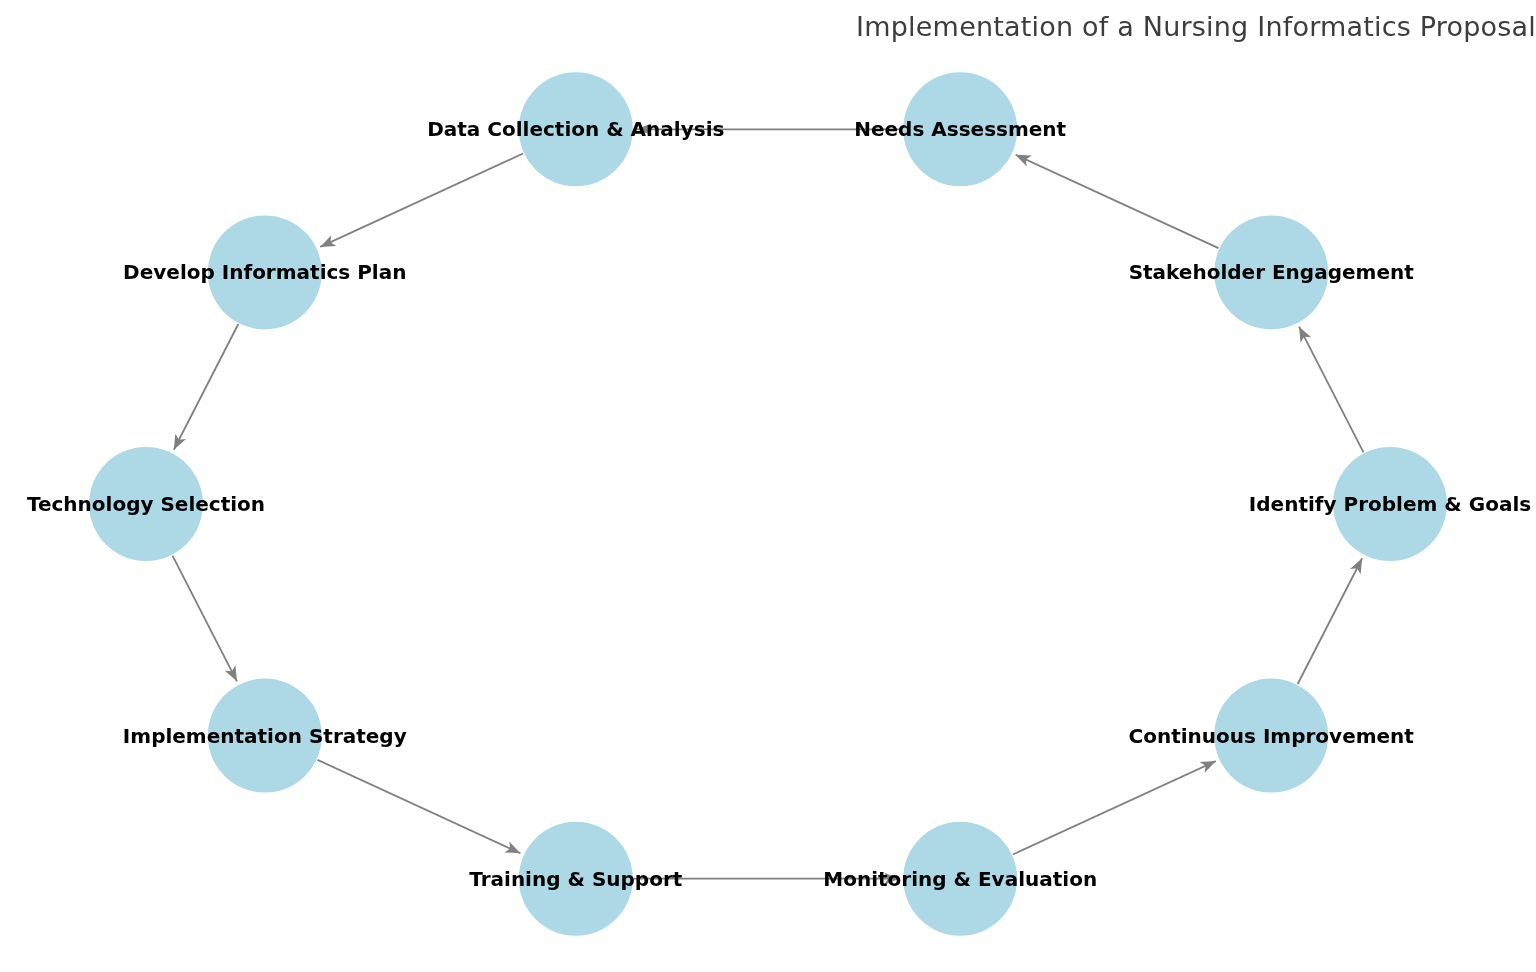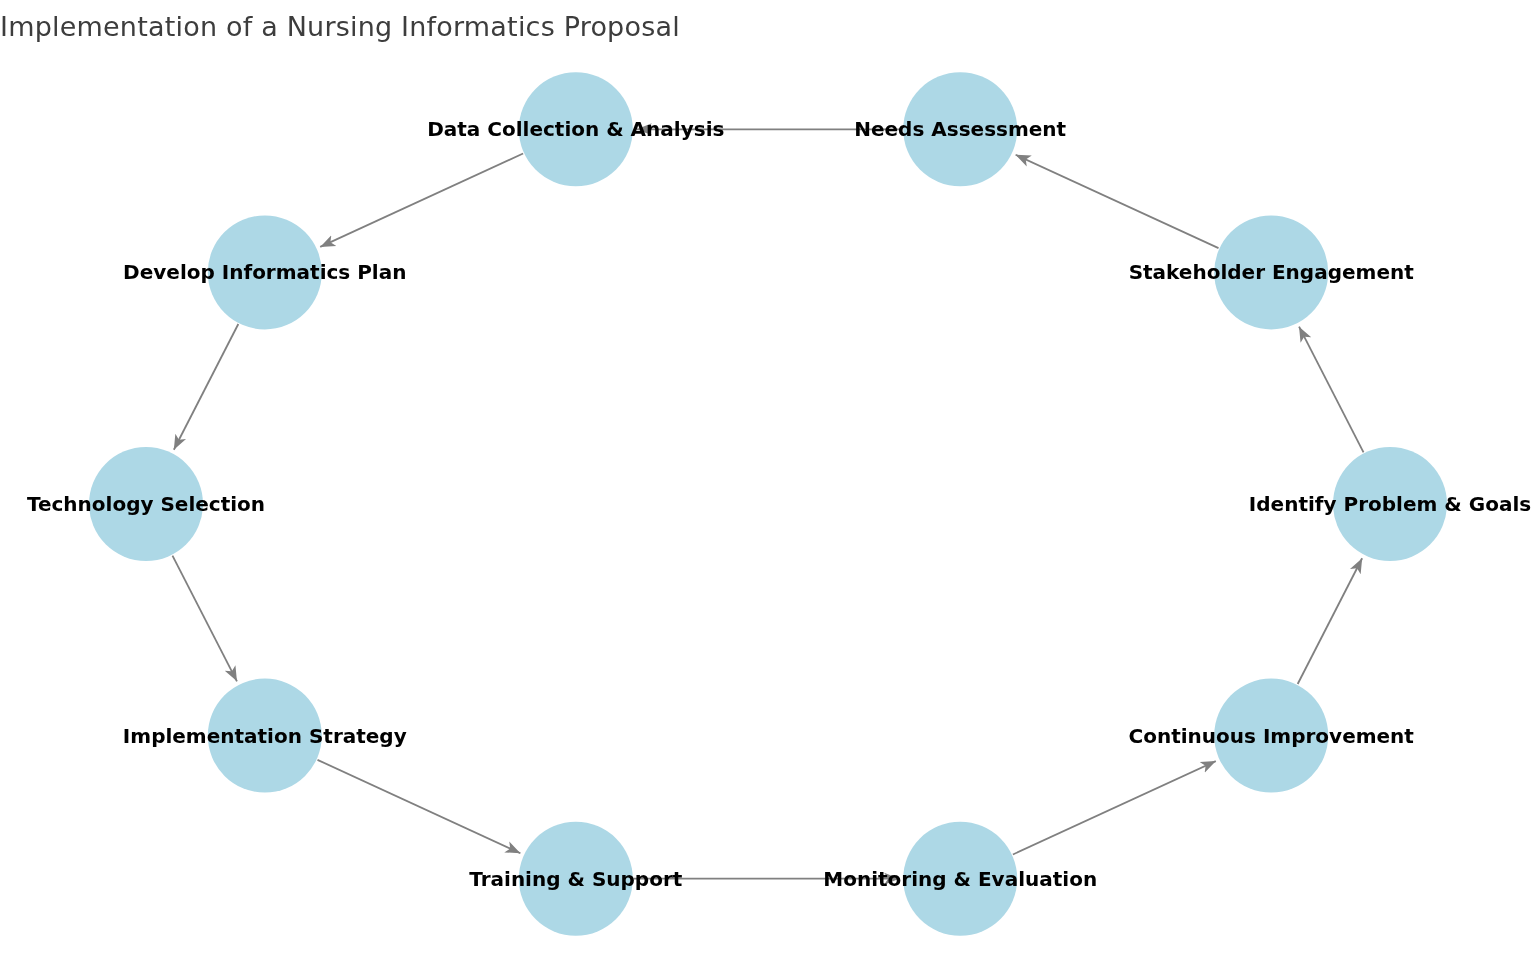--- a/index.html
+++ b/index.html
@@ -16,21 +16,21 @@
     width: 1536px;
     height: 972px;
     overflow: hidden;
     background: #ffffff;
   }
   .diagram-title {
     position: absolute;
     top: 11px;
     left: 0;
     width: 100%;
-    text-align: left;
+    text-align: right;
     font-size: 27px;
     font-weight: 400;
     color: #3d3d3d;
     letter-spacing: 0.2px;
     user-select: none;
   }
   #diagram-svg {
     position: absolute;
     top: 0;
     left: 0;

